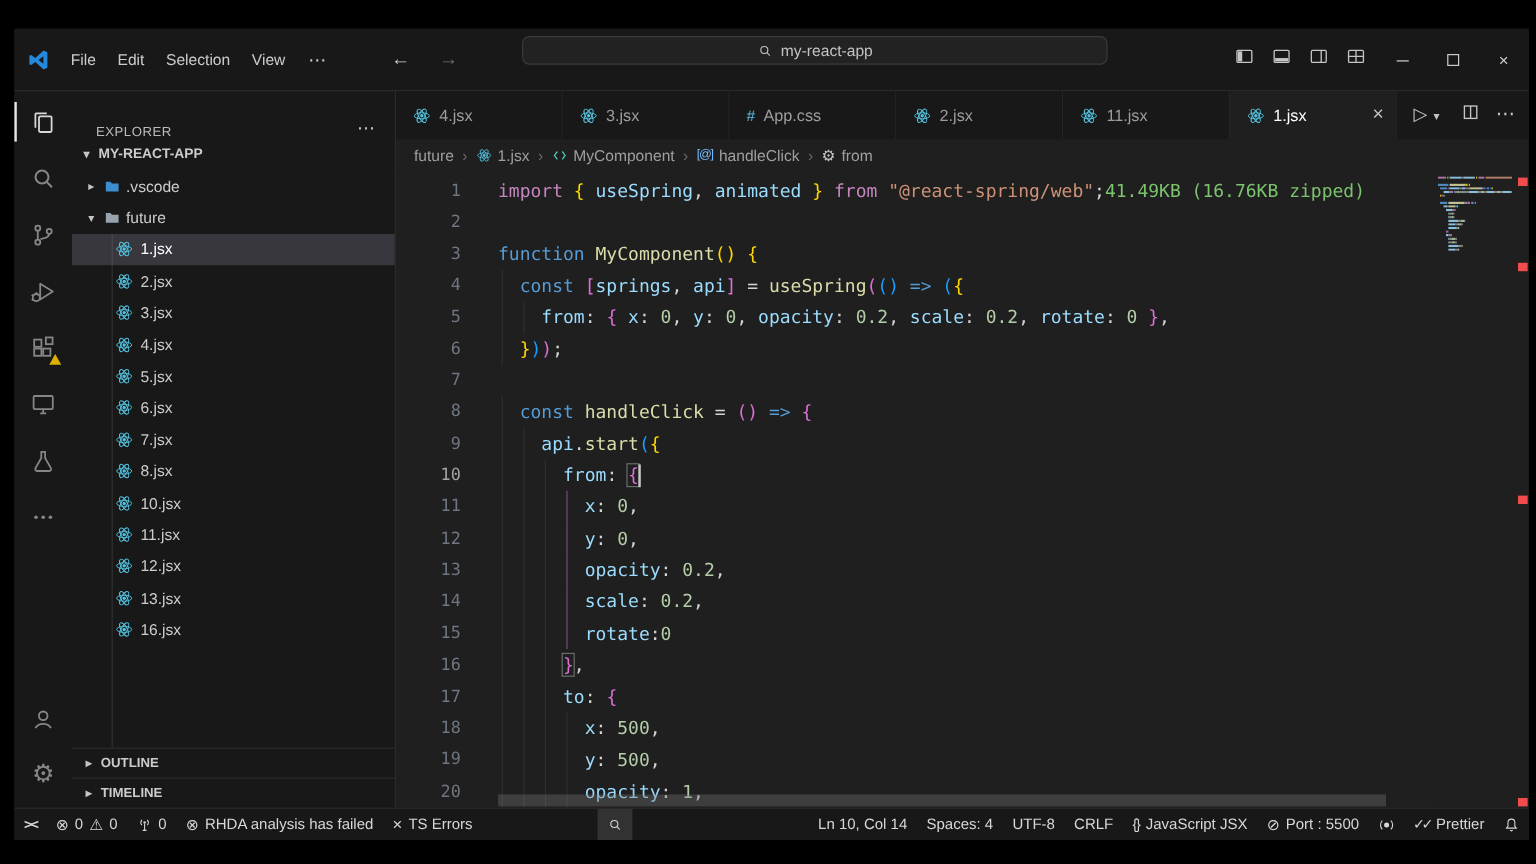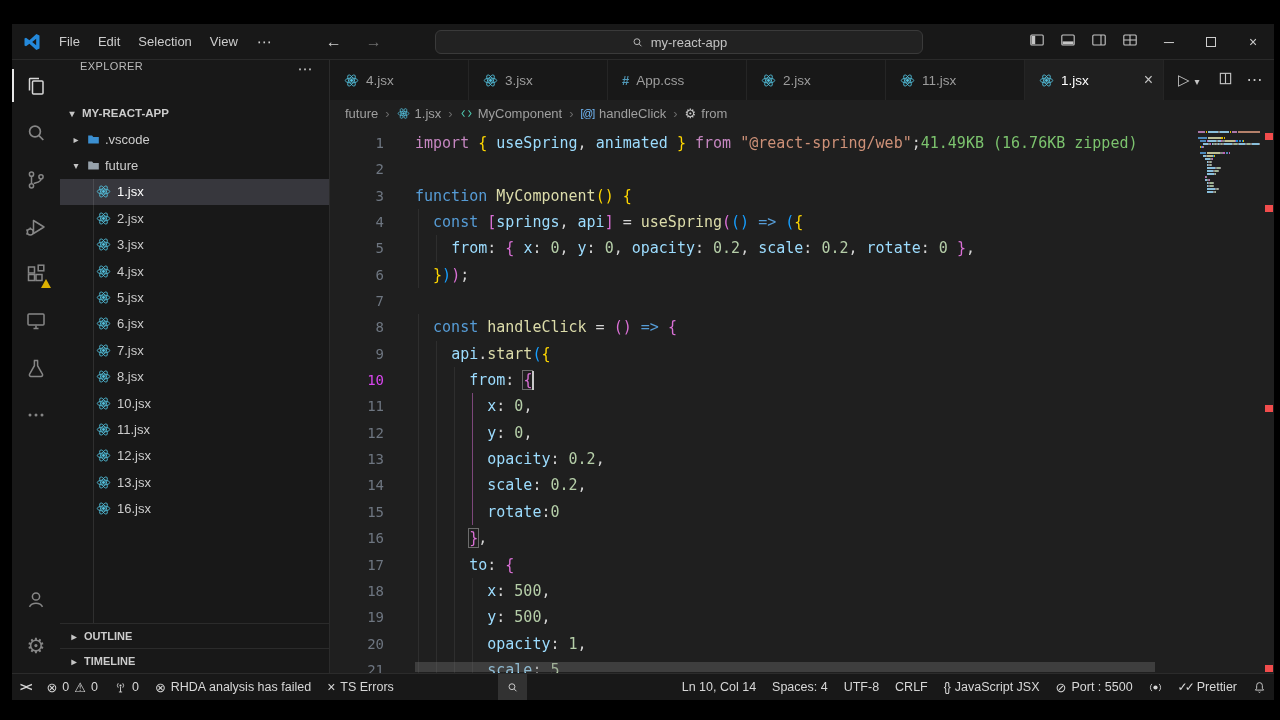--- a/index.html
+++ b/index.html
@@ -1,21 +1,21 @@
 <!DOCTYPE html>
 <html><head>
 <meta charset="utf-8">
 <style>
   *{box-sizing:border-box;margin:0;padding:0}
   html,body{width:1280px;height:720px;overflow:hidden}
   body{background:#000;position:relative;font-family:"Liberation Sans",sans-serif;color:#ccc}
   .window{position:absolute;left:12px;top:24px;width:1262px;height:676px;background:#1f1f1f;display:flex;flex-direction:column}
 
   
-  .titlebar{height:36px;flex:none;background:#181818;border-bottom:1px solid #2a2a2a;display:flex;align-items:center;position:relative;color:#cccccc}
+  .titlebar{height:52px;flex:none;background:#181818;border-bottom:1px solid #2a2a2a;display:flex;align-items:center;position:relative;color:#cccccc}
   .vslogo{width:20px;height:20px;margin:0 8px 0 10px;flex:none}
   .menubar{display:flex;height:100%}
   .menu-item{padding:0 9px;font-size:13px;display:flex;align-items:center;cursor:default}
   .menu-more{padding:0 10px;font-size:15px;display:flex;align-items:center}
   .nav-arrows{margin-left:44px;display:flex;gap:24px;font-size:16px}
   .nav-fwd{color:#6d6d6d}
   .cmd-center{position:absolute;left:calc(50% + 36px);top:6px;transform:translateX(-50%);width:488px;height:24px;background:#222222;border:1px solid #3a3a3a;border-radius:6px;display:flex;align-items:center;justify-content:center;gap:7px;font-size:13px;color:#c2c2c2}
   .cmd-center .ic svg{width:13px;height:13px}
   .layout-controls{margin-left:auto;display:flex;gap:15px;align-items:center;margin-right:10px;color:#c5c5c5}
   .layout-controls .ic svg{width:16px;height:16px}
@@ -32,21 +32,21 @@
   .ab-bottom{margin-top:auto;padding-bottom:4px}
   .ab-item{width:48px;height:47px;display:flex;align-items:center;justify-content:center;color:#868686;position:relative;cursor:pointer}
   .ab-item svg{width:24px;height:24px}
   .ab-item.active{color:#d7d7d7}
   .ab-item.active::before{content:'';position:absolute;left:0;top:7px;bottom:7px;width:2px;background:#e7e7e7}
   .ab-badge{position:absolute;right:9px;bottom:9px;width:0;height:0;border-left:5px solid transparent;border-right:5px solid transparent;border-bottom:9px solid #ddb100}
   .glyph-gear{font-size:21px;line-height:1}
 
   
   .sidebar{width:270px;flex:none;background:#181818;border-right:1px solid #2b2b2b;display:flex;flex-direction:column;min-height:0;font-size:13px;color:#cccccc}
-  .sidebar-header{height:40px;flex:none;display:flex;align-items:flex-start;justify-content:space-between;padding:0 16px 0 20px;font-size:11px;letter-spacing:.4px;color:#bbbbbb}
+  .sidebar-header{height:40px;flex:none;display:flex;align-items:flex-end;justify-content:space-between;padding:0 16px 0 20px;font-size:11px;letter-spacing:.4px;color:#bbbbbb}
   .sb-more{font-size:15px;color:#cccccc}
   .project-row{height:26px;flex:none;display:flex;align-items:center;gap:4px;padding-left:6px;font-weight:700;font-size:11.5px;color:#cccccc}
   .chev{width:12px;text-align:center;font-size:10px;color:#c5c5c5;flex:none}
   .tree{flex:1;min-height:0;overflow:hidden;position:relative}
   .tree-row{height:26.4px;display:flex;align-items:center;gap:6px;padding-left:36px;position:relative;cursor:pointer}
   .tree-row.folder{padding-left:10px;gap:4px}
   .tree-row.selected{background:#37373d;color:#fff}
   .tree-row .ic svg{width:15px;height:15px}
   .tree-guide{position:absolute;left:33px;top:53px;bottom:0;width:1px;background:rgba(255,255,255,.10)}
   .bottom-section{height:25px;flex:none;display:flex;align-items:center;gap:4px;padding-left:8px;border-top:1px solid #2b2b2b;font-weight:700;font-size:11px;color:#cccccc}
@@ -70,21 +70,21 @@
   .bc-item .ic svg{width:13px;height:13px}
   .bc-sep{color:#6a6a6a;margin:0 2px}
   .sym-m{color:#75beff;font-size:10.5px;letter-spacing:-1px}
   .sym-p{color:#c5c5c5;font-size:13px}
 
   
   .editor{flex:1;position:relative;min-height:0;overflow:hidden;font-family:"DejaVu Sans Mono",monospace;font-size:15px}
   .code-lines{position:absolute;top:0;left:0;right:76px;bottom:0;overflow:hidden;padding-top:4px}
   .code-line{display:flex;height:26.35px;line-height:26.35px;white-space:pre}
   .gutter{flex:none;width:54px;text-align:right;color:#6e7681;font-size:14px}
-  .code-line.current .gutter{color:#d946ef}
+  .code-line.current .gutter{color:#a3a3a3}
   .ln-content{flex:1;position:relative;margin-left:31px}
   .guide{position:absolute;top:0;bottom:0;width:1px;background:rgba(255,255,255,.07)}
   .guide.hl{background:rgba(218,112,214,.5)}
   .caret{position:absolute;top:3.5px;width:1.6px;height:19px;background:#c8c8c8}
   .match{outline:1px solid rgba(160,160,160,.6);outline-offset:0}
   .annotation{}
   .tok-kw1{color:#C586C0}.tok-kw2{color:#569CD6}.tok-var{color:#9CDCFE}.tok-fn{color:#DCDCAA}
   .tok-str{color:#CE9178}.tok-num{color:#B5CEA8}.tok-pun{color:#D4D4D4}
   .tok-b1{color:#FFD700}.tok-b2{color:#DA70D6}.tok-b3{color:#179FFF}.tok-ann{color:#7cc36e}
 

